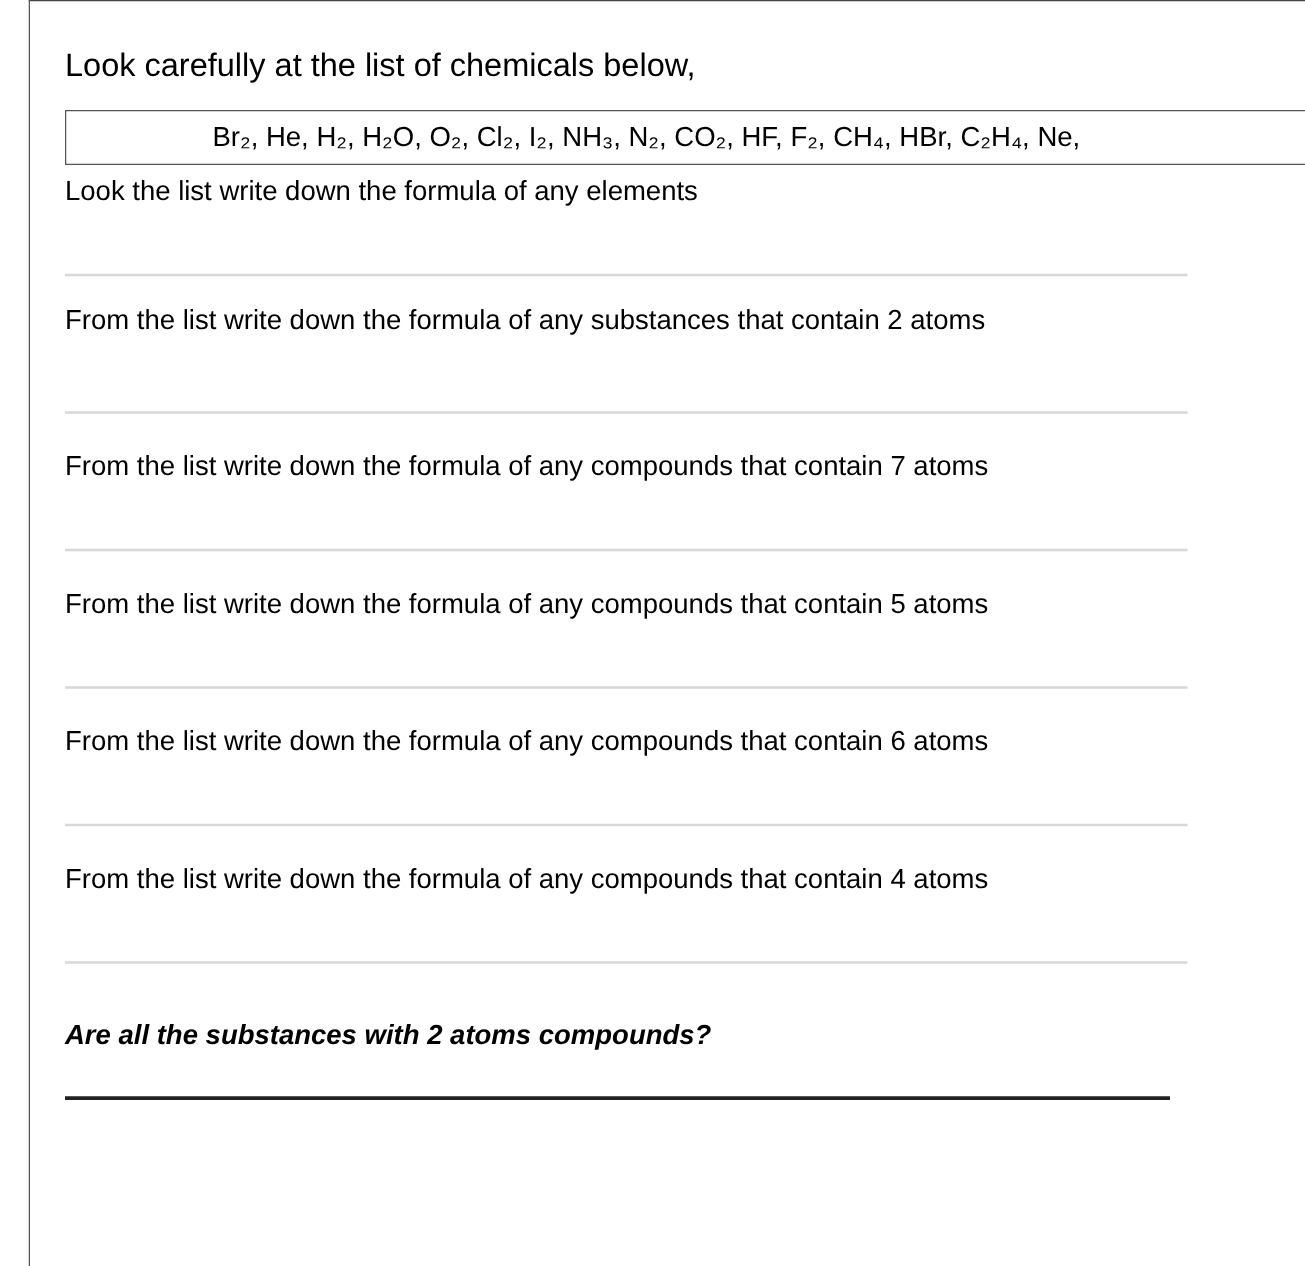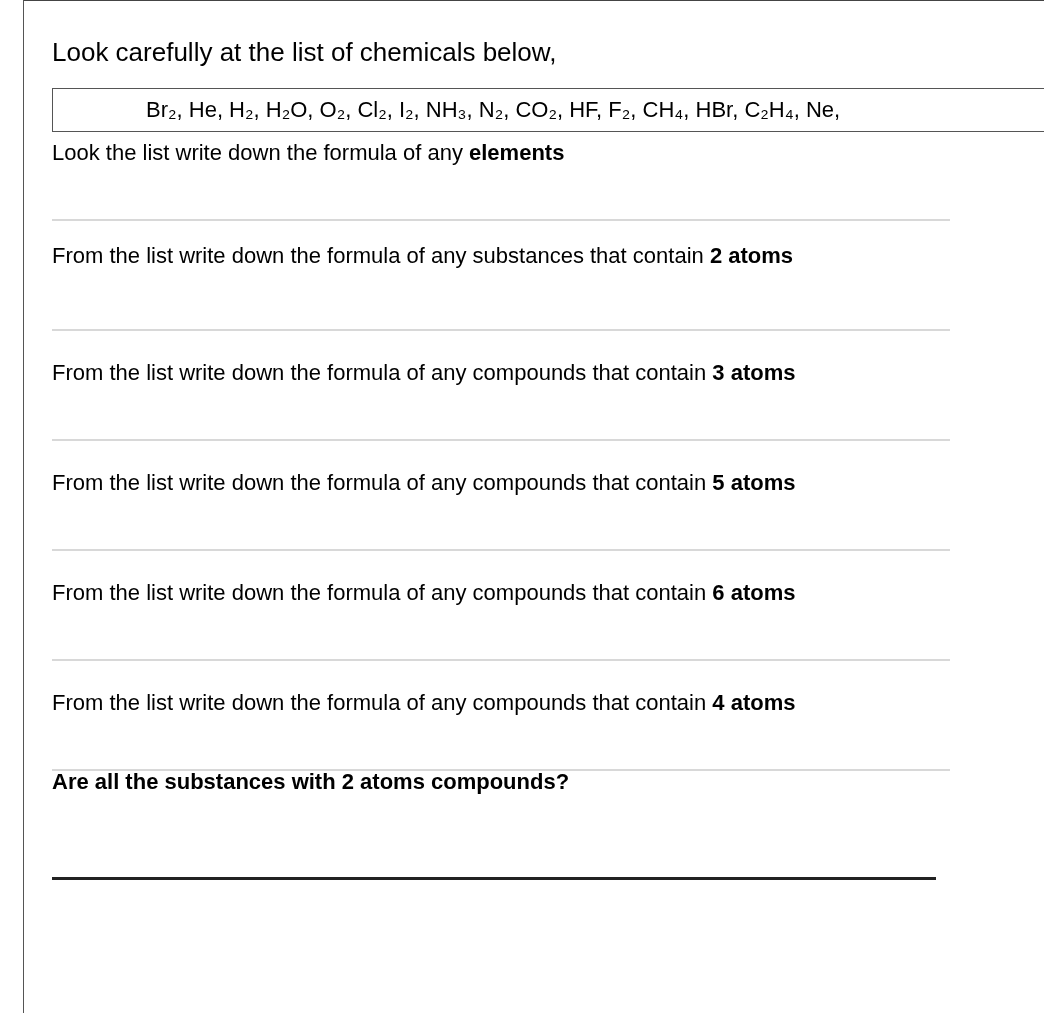--- a/index.html
+++ b/index.html
@@ -4,23 +4,23 @@
 <style>
   html, body { margin:0; padding:0; background:#ffffff; }
   body { width:1044px; height:1013px; position:relative; overflow:hidden;
          font-family:"Liberation Sans", sans-serif; color:#000; }
   .top-border { position:absolute; left:23px; top:0; width:1021px; height:1px; background:#444; }
   .left-border { position:absolute; left:23px; top:0; width:1px; height:1013px; background:#555; }
   .intro { position:absolute; left:52px; top:37px; font-size:26px; }
   .chem-box { position:absolute; left:52px; top:88px; width:1000px; height:44px;
               border:1px solid #555; border-right:none; box-sizing:border-box;
               font-size:22px; display:flex; align-items:center; }
-  .chem-box .chem-list { margin-left:93px; white-space:nowrap; }
+  .chem-box .chem-list { margin-left:117px; white-space:nowrap; }
   .q { position:absolute; left:52px; font-size:22px; white-space:nowrap; }
-  .q b { font-weight:bold; }
+  .q b { font-weight:normal; }
   .answer-line { position:absolute; left:52px; width:898px; height:2px; background:#d8d8d8; }
   .answer-line.dark { height:3px; background:#222; width:884px; }
 </style>
 </head>
 <body>
 
 <div class="top-border"></div>
 <div class="left-border"></div>
 
 <div class="intro">Look carefully at the list of chemicals below,</div>
@@ -33,33 +33,33 @@
   <span>Look the list write down the formula of any </span><b>elements</b>
 </div>
 <div class="answer-line" style="top:219px;"></div>
 
 <div class="q" style="top:243px;">
   <span>From the list write down the formula of any substances that contain </span><b>2 atoms</b>
 </div>
 <div class="answer-line" style="top:329px;"></div>
 
 <div class="q" style="top:360px;">
-  <span>From the list write down the formula of any compounds that contain </span><b>3 atoms</b>
+  <span>From the list write down the formula of any compounds that contain </span><b>7 atoms</b>
 </div>
 <div class="answer-line" style="top:439px;"></div>
 
 <div class="q" style="top:470px;">
   <span>From the list write down the formula of any compounds that contain </span><b>5 atoms</b>
 </div>
 <div class="answer-line" style="top:549px;"></div>
 
 <div class="q" style="top:580px;">
   <span>From the list write down the formula of any compounds that contain </span><b>6 atoms</b>
 </div>
 <div class="answer-line" style="top:659px;"></div>
 
 <div class="q" style="top:690px;">
   <span>From the list write down the formula of any compounds that contain </span><b>4 atoms</b>
 </div>
 <div class="answer-line" style="top:769px;"></div>
 
-<div class="q" style="top:769px; font-weight:bold;">Are all the substances with 2 atoms compounds?</div>
+<div class="q" style="top:815px; font-weight:bold;font-style:italic;">Are all the substances with 2 atoms compounds?</div>
 <div class="answer-line dark" style="top:877px;"></div>
 
 </body></html>

